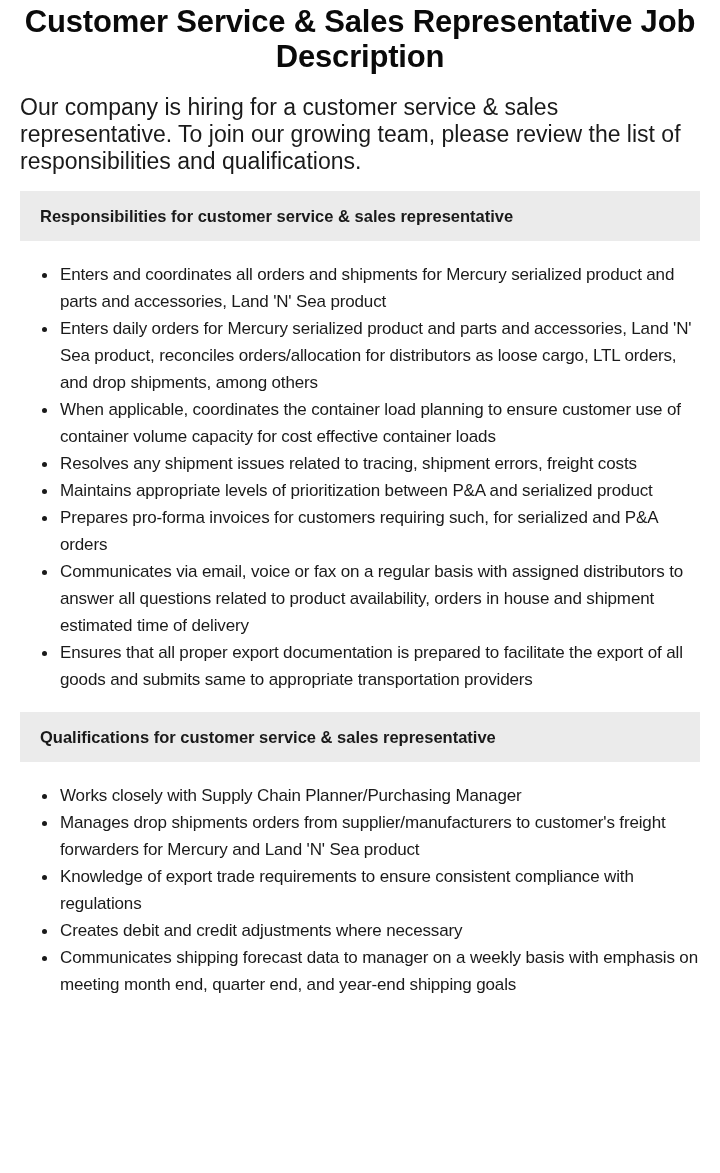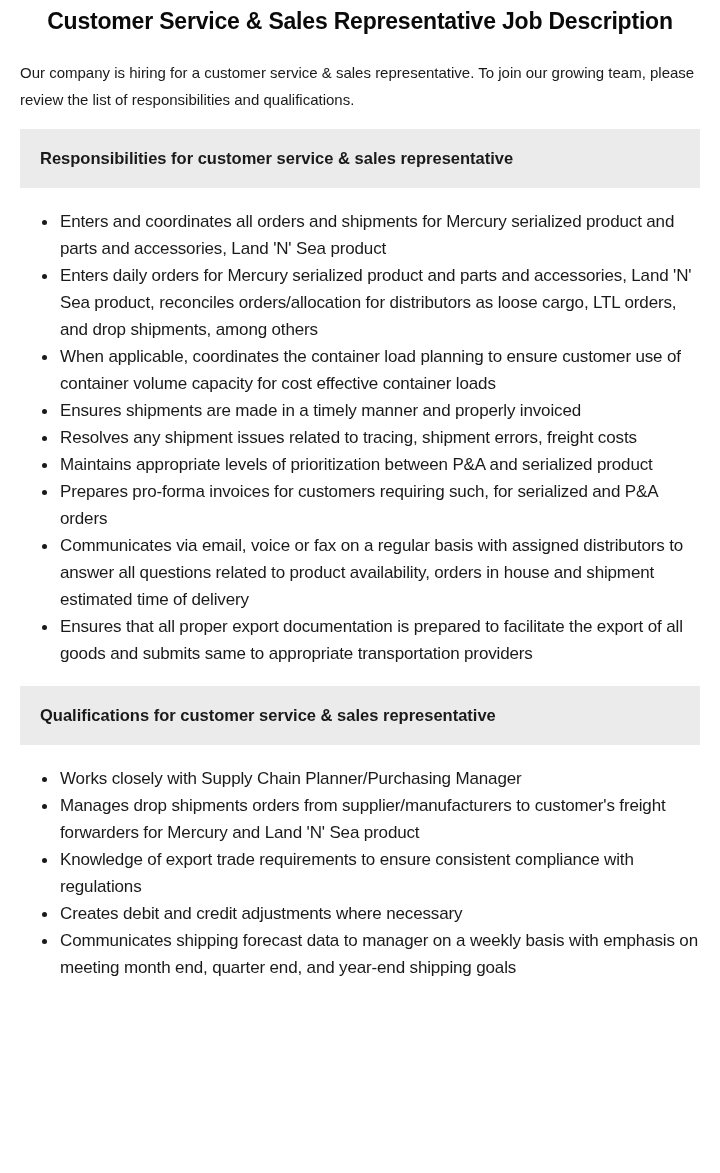--- a/index.html
+++ b/index.html
@@ -13,37 +13,37 @@
     overflow: hidden;
     font-family: "Liberation Sans", "DejaVu Sans", sans-serif;
     color: #111111;
   }
   .page {
     padding: 0 20px;
   }
   h1.title {
     margin: 0;
     padding-top: 4px;
-    font-size: 23px;
+    font-size: 31px;
     line-height: 35px;
     font-weight: bold;
     text-align: center;
     letter-spacing: -0.2px;
     color: #0a0a0a;
   }
   p.intro {
     margin: 20px 0 0 0;
-    font-size: 15px;
+    font-size: 23px;
     line-height: 27px;
     color: #1a1a1a;
   }
   .section-header {
     margin-top: 16px;
     background: #ebebeb;
-    height: 59px;
+    height: 50px;
     display: flex;
     align-items: center;
     padding-left: 20px;
     font-size: 16.5px;
     font-weight: bold;
     color: #1a1a1a;
   }
   ul.items {
     margin: 20px 0 0 0;
     padding: 0 0 0 40px;
@@ -76,21 +76,20 @@
 <div class="page">
   <h1 class="title">Customer Service &amp; Sales Representative Job Description</h1>
 
   <p class="intro">Our company is hiring for a customer service &amp; sales representative. To join our growing team, please review the list of responsibilities and qualifications.</p>
 
   <div class="section-header">Responsibilities for customer service &amp; sales representative</div>
   <ul class="items">
     <li>Enters and coordinates all orders and shipments for Mercury serialized product and parts and accessories, Land 'N' Sea product</li>
     <li>Enters daily orders for Mercury serialized product and parts and accessories, Land 'N' Sea product, reconciles orders/allocation for distributors as loose cargo, LTL orders, and drop shipments, among others</li>
     <li>When applicable, coordinates the container load planning to ensure customer use of container volume capacity for cost effective container loads</li>
-    <li>Ensures shipments are made in a timely manner and properly invoiced</li>
     <li>Resolves any shipment issues related to tracing, shipment errors, freight costs</li>
     <li>Maintains appropriate levels of prioritization between P&amp;A and serialized product</li>
     <li>Prepares pro-forma invoices for customers requiring such, for serialized and P&amp;A orders</li>
     <li>Communicates via email, voice or fax on a regular basis with assigned distributors to answer all questions related to product availability, orders in house and shipment estimated time of delivery</li>
     <li>Ensures that all proper export documentation is prepared to facilitate the export of all goods and submits same to appropriate transportation providers</li>
   </ul>
 
   <div class="section-header section-qual">Qualifications for customer service &amp; sales representative</div>
   <ul class="items">
     <li>Works closely with Supply Chain Planner/Purchasing Manager</li>

